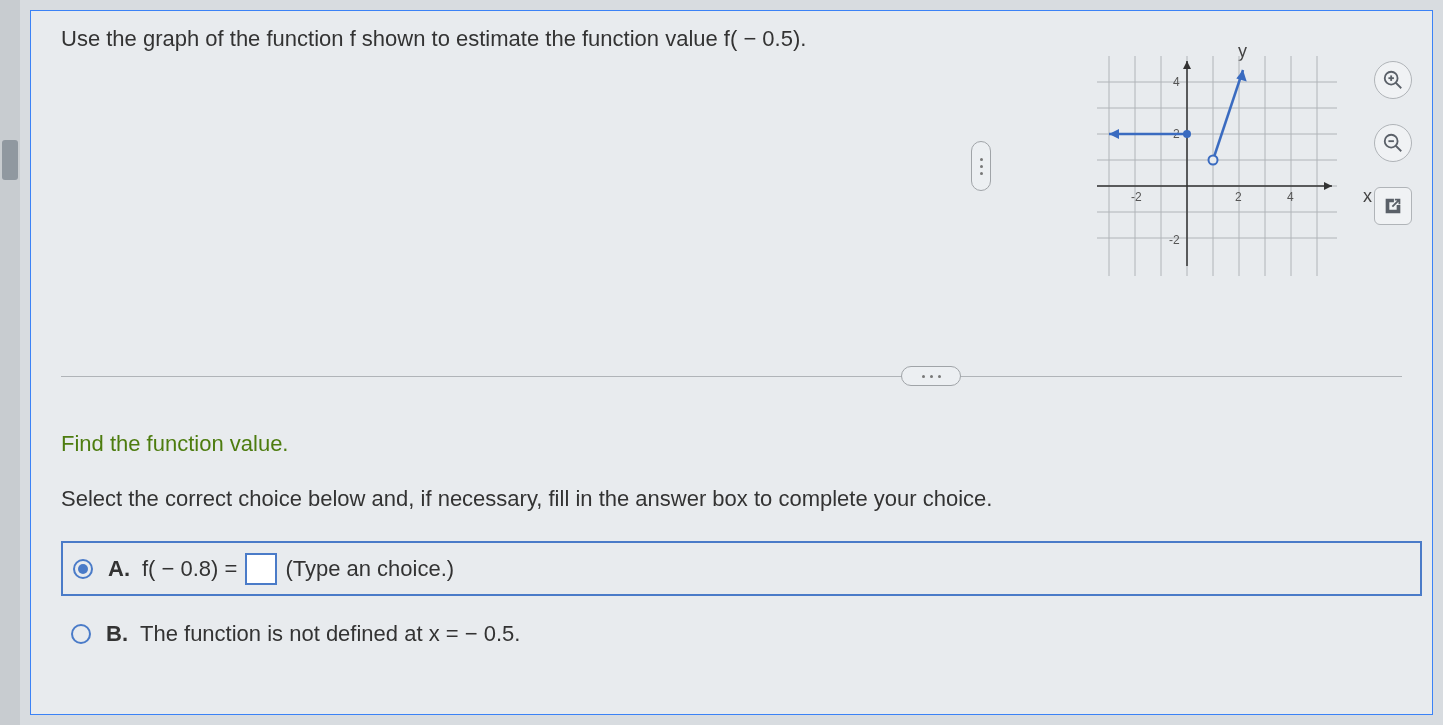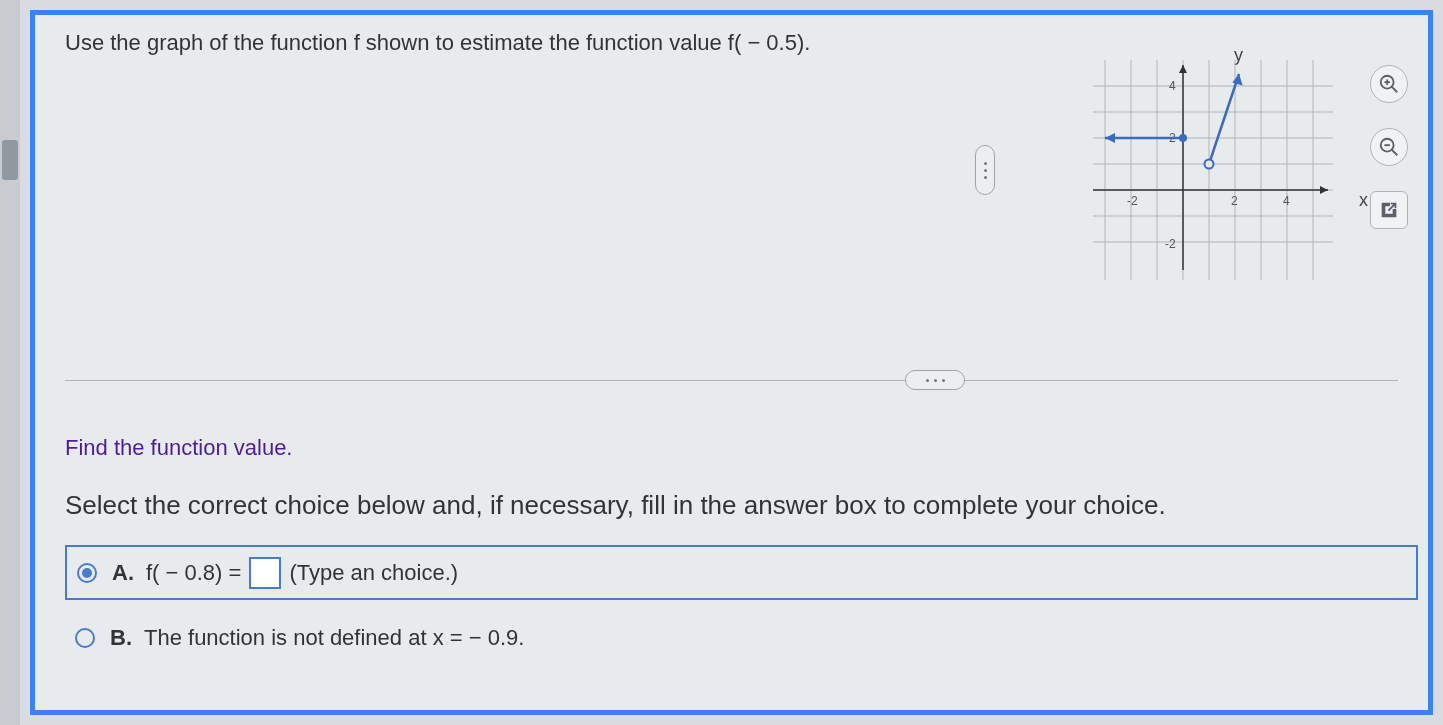--- a/index.html
+++ b/index.html
@@ -28,21 +28,21 @@
       background: #9098a0;
       border-radius: 3px;
     }
     .content-area {
       position: absolute;
       left: 30px;
       top: 10px;
       right: 10px;
       bottom: 10px;
       background: #e8ebee;
-      border: 5px solid #3b82f6;
+      border: 1px solid #3b82f6;
     }
     .question-text {
       position: absolute;
       left: 30px;
       top: 15px;
       font-size: 22px;
       color: #333;
     }
     .graph-container {
       position: absolute;
@@ -126,27 +126,27 @@
       justify-content: center;
       gap: 5px;
       cursor: pointer;
     }
     .expand-handle-h span { width: 3px; height: 3px; background: #777; border-radius: 50%; }
     .prompt-1 {
       position: absolute;
       left: 30px;
       top: 420px;
       font-size: 22px;
-      color: #4c1d95;
+      color: #4d7c0f;
     }
     .prompt-2 {
       position: absolute;
       left: 30px;
       top: 475px;
-      font-size: 26px;
+      font-size: 22px;
       color: #333;
     }
     .choice-a {
       position: absolute;
       left: 30px;
       top: 530px;
       right: 10px;
       height: 55px;
       border: 2px solid #4a7bc8;
       background: #e8ebee;
@@ -304,16 +304,16 @@
     <div class="radio selected"></div>
     <span class="choice-label">A.</span>
     <span>f( − 0.8) =</span>
     <input class="answer-input" type="text" style="">
     <span>(Type an choice.)</span>
   </div>
 
   <div class="choice-b">
     <div class="radio"></div>
     <span class="choice-label">B.</span>
-    <span>The function is not defined at x = − 0.9.</span>
+    <span>The function is not defined at x = − 0.5.</span>
   </div>
 
 </div>
 
 </body></html>

